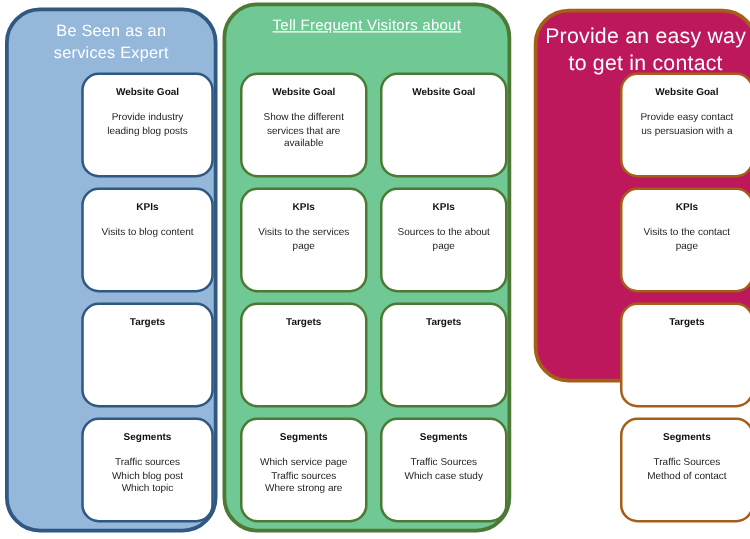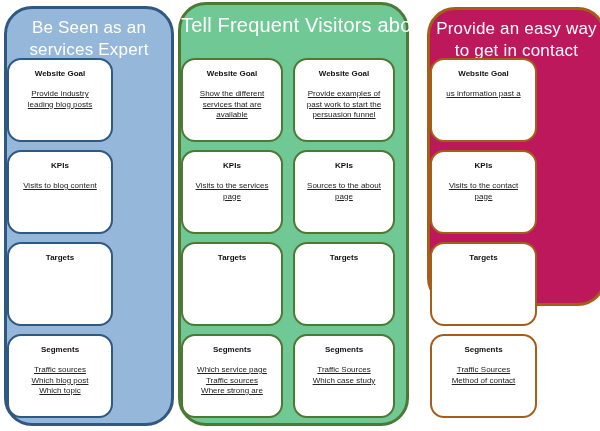--- a/index.html
+++ b/index.html
@@ -17,28 +17,28 @@
     box-sizing: border-box;
   }
   .panel-title {
     color: #ffffff;
     text-align: center;
     margin-top: 8px;
     line-height: 1.28;
     letter-spacing: 0.2px;
   }
   .panel-title .tline { white-space: nowrap; }
-  .col-expert  .panel-title { font-size: 17px; }
-  .col-services .panel-title { font-size: 20px; }
+  .col-expert  .panel-title { font-size: 13px; }
+  .col-services .panel-title { font-size: 12px; text-decoration: underline; }
   .col-contact .panel-title { font-size: 17px; }
   .groups {
     position: absolute;
     left: 0; right: 0;
     display: flex;
-    justify-content: flex-start;
+    justify-content: flex-end;
     gap: 10px;
   }
   .col-expert  .groups { top: 49px; }
   .col-services .groups { top: 53px; }
   .col-contact .groups { top: 48px; }
   .group {
     display: flex;
     flex-direction: column;
     gap: 8px;
   }
@@ -57,21 +57,20 @@
   .card-header {
     font-weight: bold;
     font-size: 8px;
     color: #111111;
   }
   .card-body {
     margin-top: 11px;
     font-size: 8px;
     line-height: 10.5px;
     color: #222222;
-    text-decoration: underline;
   }
 </style>
 </head>
 <body>
 
 <div class="panel col-expert" style="left: 4px; top: 6px; width: 170px; height: 420px; background-color: rgb(149, 183, 218); border-color: rgb(47, 88, 130);">
   <div class="panel-title">
     <div class="tline">Be Seen as an</div>
     <div class="tline">services Expert</div>
   </div>
@@ -134,25 +133,20 @@
         <div class="card-body">
           <div>Which service page</div>
           <div>Traffic sources</div>
           <div>Where strong are</div>
         </div>
       </div>
     </div>
     <div class="group">
       <div class="card" style="border-color: rgb(76, 122, 53);">
         <div class="card-header">Website Goal</div>
-        <div class="card-body">
-          <div>Provide examples of</div>
-          <div>past work to start the</div>
-          <div>persuasion funnel</div>
-        </div>
       </div>
       <div class="card" style="border-color: rgb(76, 122, 53);">
         <div class="card-header">KPIs</div>
         <div class="card-body">
           <div>Sources to the about</div>
           <div>page</div>
         </div>
       </div>
       <div class="card" style="border-color: rgb(76, 122, 53);">
         <div class="card-header">Targets</div>
@@ -171,21 +165,22 @@
 <div class="panel col-contact" style="left: 414px; top: 7px; width: 179px; height: 299px; background-color: #be185d; border-color: rgb(165, 94, 23); margin-left: 13px;">
   <div class="panel-title">
     <div class="tline">Provide an easy way</div>
     <div class="tline">to get in contact</div>
   </div>
   <div class="groups">
     <div class="group">
       <div class="card" style="border-color: rgb(165, 94, 23);">
         <div class="card-header">Website Goal</div>
         <div class="card-body">
-          <div>us information past a</div>
+          <div>Provide easy contact</div>
+          <div>us persuasion with a</div>
         </div>
       </div>
       <div class="card" style="border-color: rgb(165, 94, 23);">
         <div class="card-header">KPIs</div>
         <div class="card-body">
           <div>Visits to the contact</div>
           <div>page</div>
         </div>
       </div>
       <div class="card" style="border-color: rgb(165, 94, 23);">

